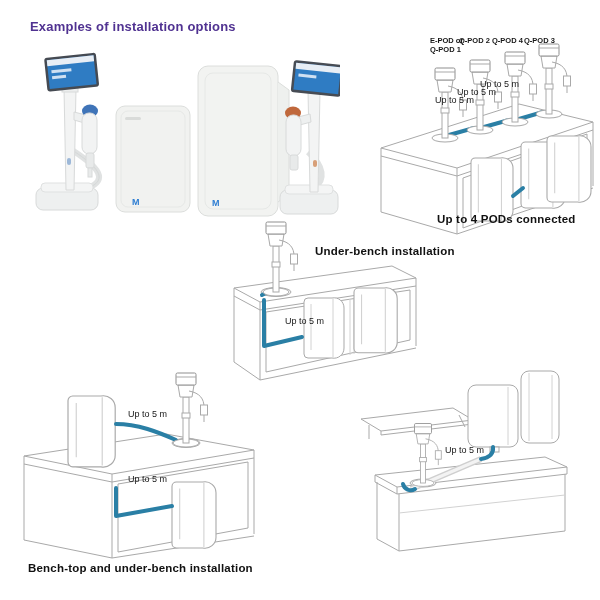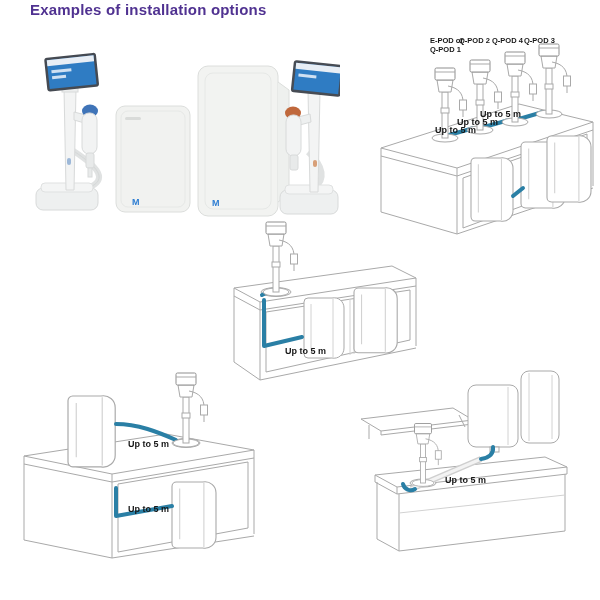--- a/index.html
+++ b/index.html
@@ -1,22 +1,22 @@
 <!DOCTYPE html>
 <html><head>
 <meta charset="utf-8">
 <style>
   html,body{margin:0;padding:0;background:#fff;}
   .page{position:relative;width:600px;height:600px;background:#ffffff;overflow:hidden;
         font-family:"Liberation Sans",sans-serif;}
-  .page-title{position:absolute;left:30px;top:1px;font-size:15px;font-weight:bold;
+  .page-title{position:absolute;left:30px;top:19px;font-size:13px;font-weight:bold;
         color:#503291;letter-spacing:.2px;}
   .fig{position:absolute;}
   .fig svg{position:absolute;left:0;top:0;}
-  .lbl{position:absolute;font-size:9px;font-weight:bold;color:#161616;white-space:nowrap;margin-top:30px;}
+  .lbl{position:absolute;font-size:9px;font-weight:normal;color:#161616;white-space:nowrap;}
   .podlbl{position:absolute;font-size:7.5px;font-weight:bold;color:#161616;white-space:nowrap;line-height:8.5px;}
   .cap{position:absolute;font-size:11.5px;font-weight:bold;color:#111111;white-space:nowrap;letter-spacing:.2px;}
   
   .la{stroke:#a9a9a9;stroke-width:1;fill:#ffffff;}
   .laline{stroke:#a9a9a9;stroke-width:1;fill:none;}
   .lafaint{stroke:#d2d2d2;stroke-width:1;fill:none;}
   .tube{stroke:#2a7fa5;stroke-width:4;fill:none;stroke-linecap:round;stroke-linejoin:round;}
 </style>
 </head>
 <body>
@@ -136,20 +136,21 @@
     <div class="podlbl" style="left:57px;top:1px">
       <span style="display:block">E-POD or</span>
       <span style="display:block">Q-POD 1</span>
     </div>
     <span class="podlbl" style="left:86px;top:1px">Q-POD 2</span>
     <span class="podlbl" style="left:119px;top:1px">Q-POD 4</span>
     <span class="podlbl" style="left:151px;top:1px">Q-POD 3</span>
     <span class="lbl" style="left:62px;top:59px">Up to 5 m</span>
     <span class="lbl" style="left:84px;top:51px">Up to 5 m</span>
     <span class="lbl" style="left:107px;top:43px">Up to 5 m</span>
+    <span class="cap" style="left:64px;top:177px">Up to 4 PODs connected</span>
   </div>
 
   <div class="fig" style="left:226px;top:220px;width:207px;height:174px">
     <svg width="207" height="174" viewBox="0 0 207 174">
       <g>
         <path d="M8,68 L166,46 L190,58 L34,82 Z" class="la"></path>
         <path d="M34,82 L34,90 L190,66 L190,58" class="laline"></path>
         <path d="M8,68 L8,76 L34,90" class="laline"></path>
         <line x1="8" y1="76" x2="8" y2="142" class="laline"></line>
         <line x1="34" y1="90" x2="34" y2="160" class="laline"></line>
@@ -160,20 +161,21 @@
         <line x1="128" y1="78" x2="128" y2="134" class="lafaint"></line>
       </g>
       <ellipse cx="50" cy="72" rx="15" ry="4.5" class="la"></ellipse>
       <use href="#unit-sym" transform="translate(78,78)"></use>
       <use href="#unit-sym" transform="translate(128,68) scale(1.08)"></use>
       <path d="M46,70 L36,75" class="tube"></path>
       <path d="M38,80 L38,126 L76,117" class="tube"></path>
       <use href="#pod-sym" transform="translate(50,72)"></use>
     </svg>
     <span class="lbl" style="left:59px;top:96px">Up to 5 m</span>
+    <span class="cap" style="left:89px;top:25px">Under-bench installation</span>
   </div>
 
   <div class="fig" style="left:16px;top:356px;width:246px;height:230px">
     <svg width="246" height="230" viewBox="0 0 246 230">
       <g>
         <path d="M8,100 L150,78 L238,94 L96,118 Z" class="la"></path>
         <path d="M96,118 L96,126 L238,102 L238,94" class="laline"></path>
         <path d="M8,100 L8,108 L96,126" class="laline"></path>
         <line x1="8" y1="108" x2="8" y2="184" class="laline"></line>
         <line x1="96" y1="126" x2="96" y2="202" class="laline"></line>
@@ -183,20 +185,21 @@
       </g>
       <use href="#unit-sym" transform="translate(52,40) scale(1.18)"></use>
       <use href="#unit-sym" transform="translate(156,126) scale(1.1)"></use>
       <ellipse cx="170" cy="87" rx="14" ry="4.5" class="la"></ellipse>
       <path d="M100,68 C122,68 142,76 160,84" class="tube"></path>
       <path d="M100,132 L100,160 L156,150" class="tube"></path>
       <use href="#pod-sym" transform="translate(170,87)"></use>
     </svg>
     <span class="lbl" style="left:112px;top:53px">Up to 5 m</span>
     <span class="lbl" style="left:112px;top:118px">Up to 5 m</span>
+    <span class="cap" style="left:12px;top:206px">Bench-top and under-bench installation</span>
   </div>
 
   <div class="fig" style="left:353px;top:363px;width:237px;height:202px">
     <svg width="237" height="202" viewBox="0 0 237 202">
       <g>
         <path d="M8,56 L100,45 L120,57 L28,68 Z" class="la"></path>
         <path d="M28,68 L28,72 L120,61 L120,57" class="laline"></path>
         <line x1="16" y1="62" x2="16" y2="76" class="laline"></line>
         <line x1="106" y1="52" x2="112" y2="64" class="laline"></line>
       </g>

